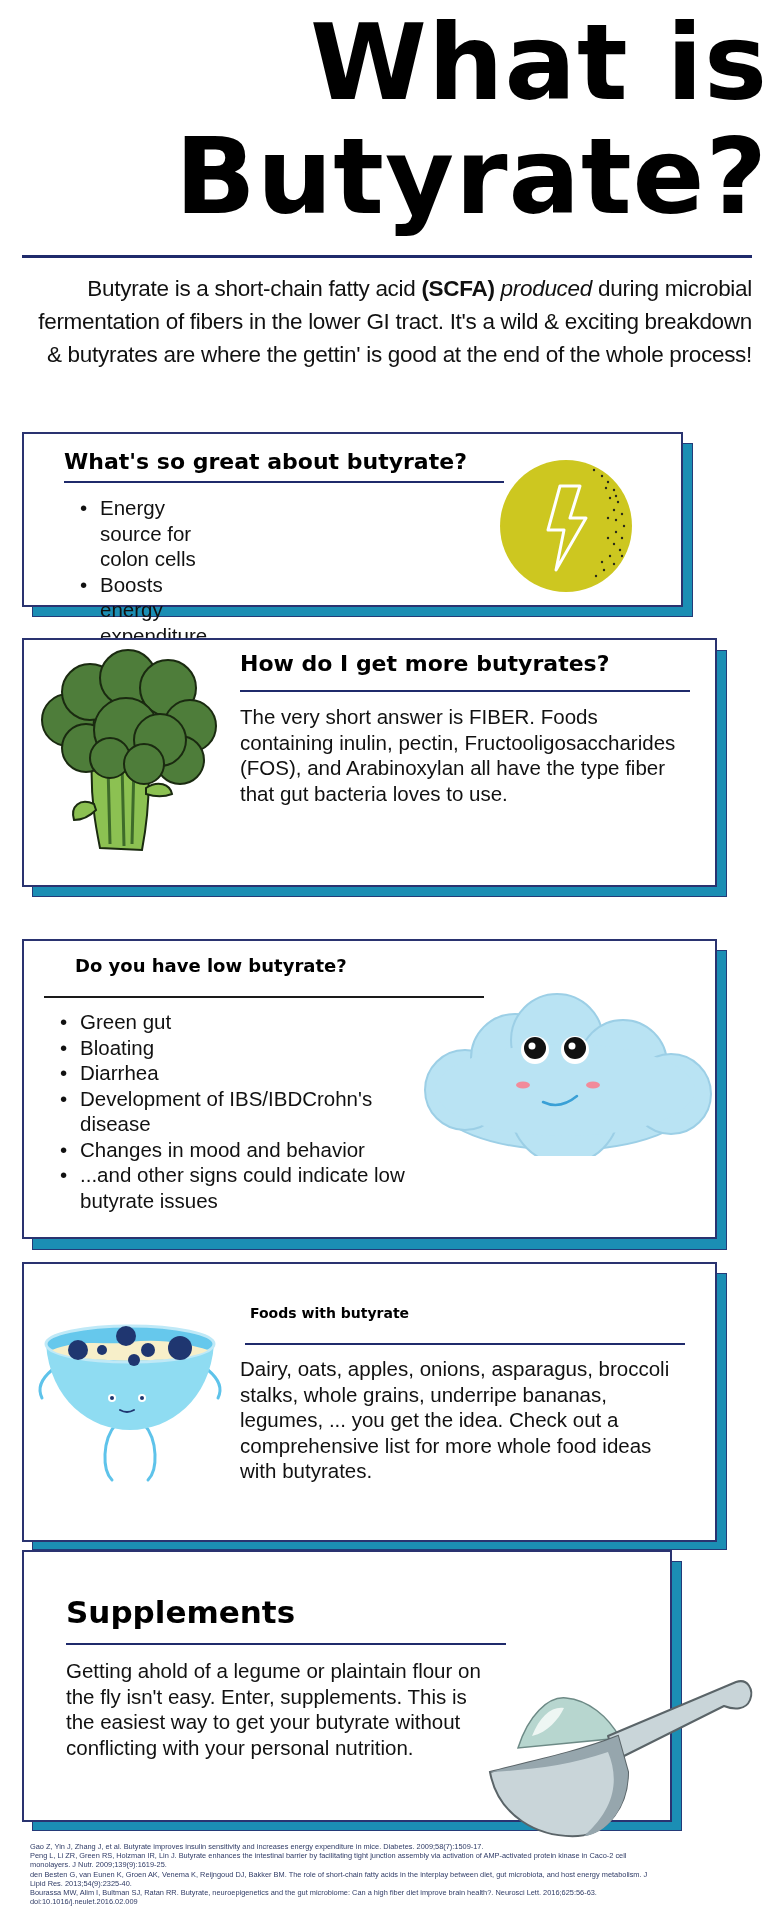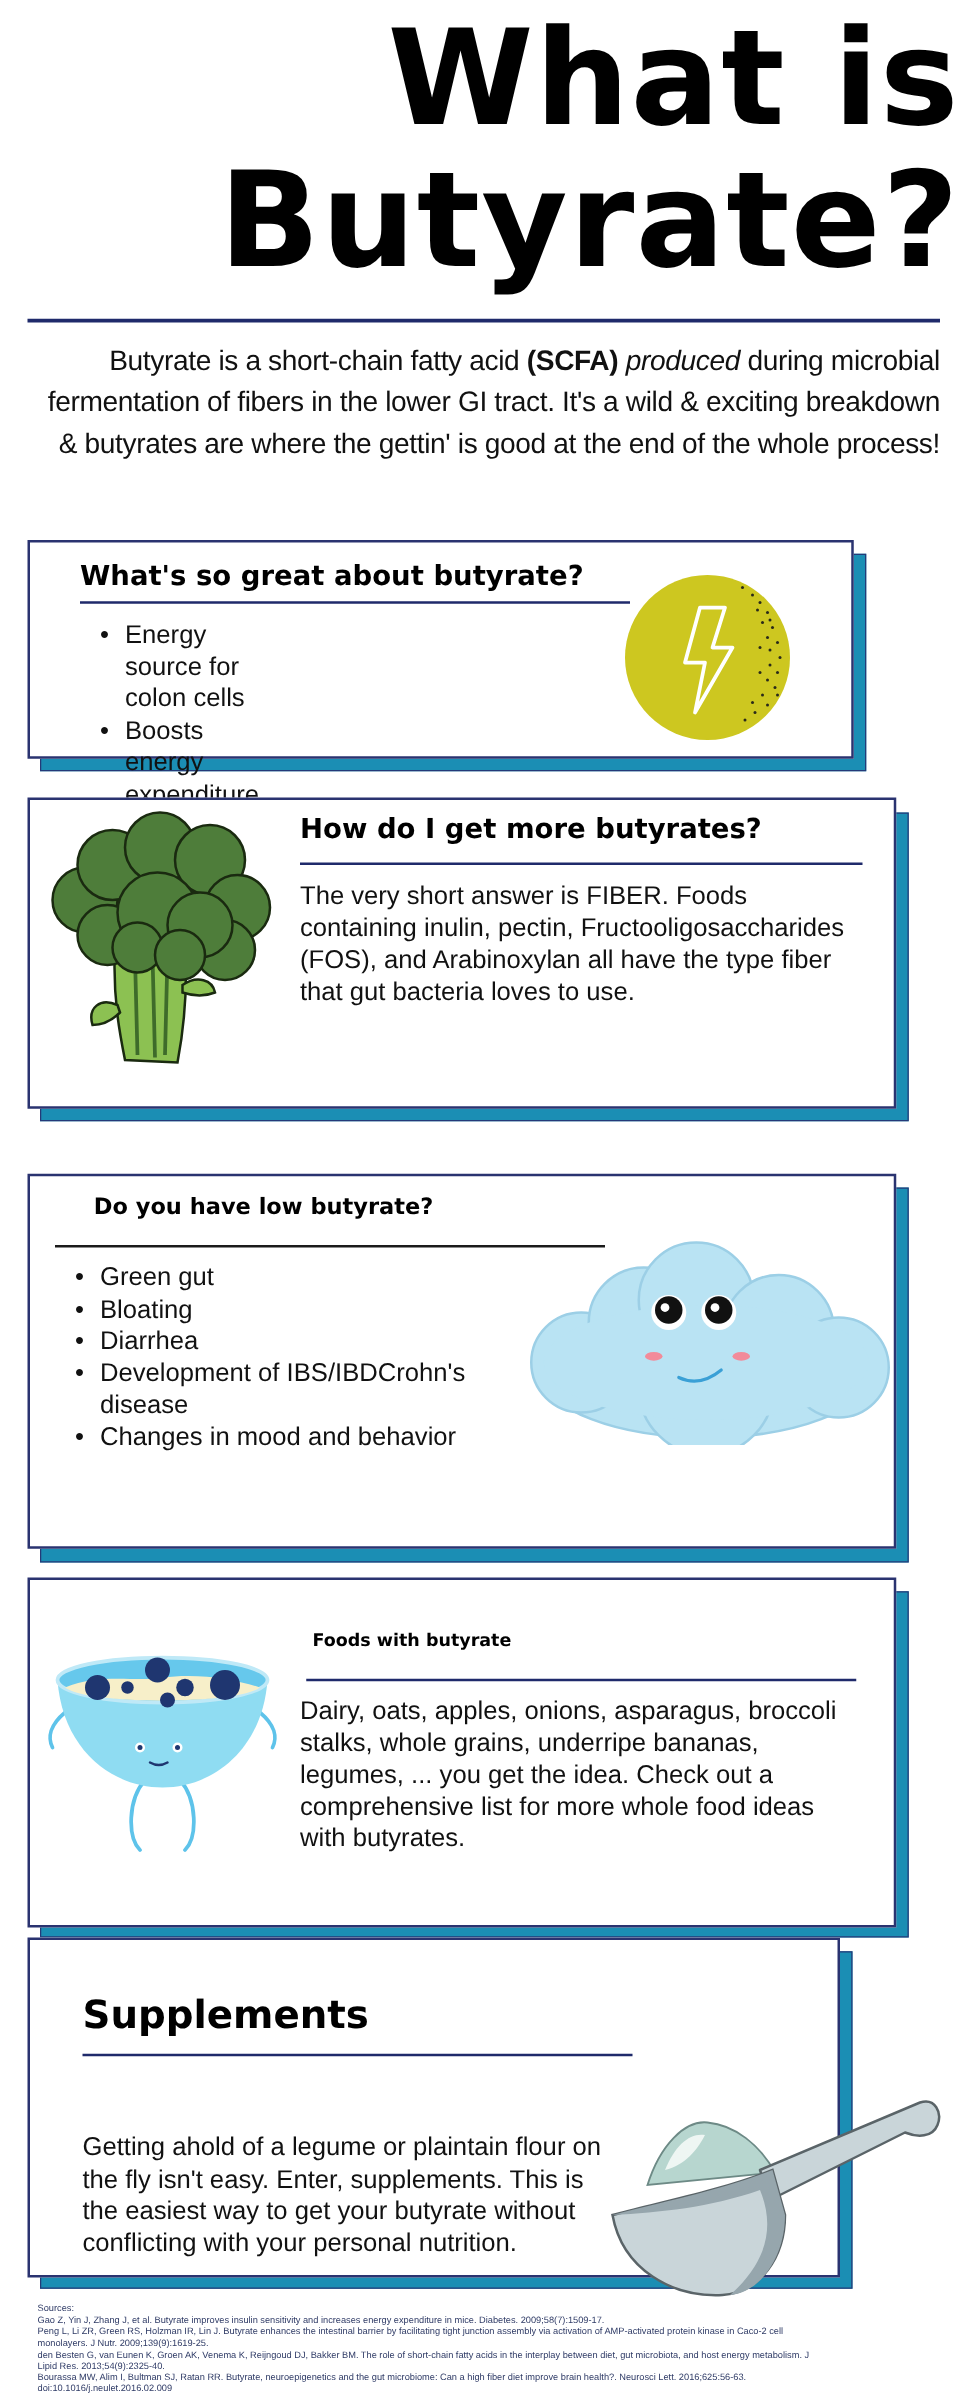--- a/index.html
+++ b/index.html
@@ -122,20 +122,21 @@
   <div class="shadow" style="left:32px;top:950px;width:695px;height:300px;"></div>
   <div class="panel" style="left:22px;top:939px;width:695px;height:300px;"></div>
   <h2 class="heading" style="left:75px;top:955px;font-size:18px;">Do you have low butyrate?</h2>
   <div class="rule dark" style="left:44px;top:996px;width:440px;"></div>
   <ul class="bullets" style="left:56px;top:1009px;width:400px;">
     <li>Green gut</li>
     <li>Bloating</li>
     <li>Diarrhea</li>
     <li style="width:350px;">Development of IBS/IBDCrohn's disease</li>
     <li>Changes in mood and behavior</li>
+    <li style="width:380px;">...and other signs could indicate low butyrate issues</li>
   </ul>
   <svg style="position:absolute;left:405px;top:990px;" width="316" height="166" viewBox="0 0 316 166">
     <g fill="#b9e3f3" stroke="#9ccfe6" stroke-width="2">
       <ellipse cx="160" cy="110" rx="130" ry="50"></ellipse>
       <circle cx="60" cy="100" r="40"></circle>
       <circle cx="110" cy="68" r="44"></circle>
       <circle cx="152" cy="50" r="46"></circle>
       <circle cx="218" cy="74" r="44"></circle>
       <circle cx="266" cy="104" r="40"></circle>
       <circle cx="160" cy="120" r="54"></circle>
@@ -180,32 +181,31 @@
   <h2 class="heading" style="left:250px;top:1305px;font-size:14px;">Foods with butyrate</h2>
   <div class="rule" style="left:245px;top:1343px;width:440px;"></div>
   <p class="body-text" style="left:240px;top:1356px;width:430px;">Dairy, oats, apples, onions, asparagus, broccoli stalks, whole grains, underripe bananas, legumes, ... you get the idea. Check out a comprehensive list for more whole food ideas with butyrates.</p>
 </section>
 
 <section class="card">
   <div class="shadow" style="left:32px;top:1561px;width:650px;height:270px;"></div>
   <div class="panel" style="left:22px;top:1550px;width:650px;height:272px;"></div>
   <h2 class="heading" style="left:66px;top:1594px;font-size:31px;">Supplements</h2>
   <div class="rule" style="left:66px;top:1643px;width:440px;"></div>
-  <p class="body-text" style="left:66px;top:1658px;width:430px;margin-top:47px;">Getting ahold of a legume or plaintain flour on the fly isn't easy. Enter, supplements. This is the easiest way to get your butyrate without conflicting with your personal nutrition.</p>
+  <p class="body-text" style="left:66px;top:1658px;width:430px;">Getting ahold of a legume or plaintain flour on the fly isn't easy. Enter, supplements. This is the easiest way to get your butyrate without conflicting with your personal nutrition.</p>
   <svg style="position:absolute;left:488px;top:1676px;" width="270" height="164" viewBox="0 0 270 164">
     <path d="M30 72 C40 40 60 20 78 22 C100 24 120 40 132 62 Z" fill="#b7d6cf" stroke="#6d8a86" stroke-width="1.5"></path>
     <path d="M44 60 C52 40 64 30 76 32 C70 44 60 56 44 60 Z" fill="#eef6f3"></path>
     <path d="M120 60 L248 6 C260 2 266 14 262 24 C258 34 246 34 236 30 L128 84 Z" fill="#c9d5d9" stroke="#5a6468" stroke-width="2" stroke-linejoin="round"></path>
     <path d="M2 96 C10 140 50 162 90 160 C120 158 140 130 140 96 L130 60 C90 76 40 86 2 96 Z" fill="#c9d5d9" stroke="#5a6468" stroke-width="2"></path>
     <path d="M2 96 C40 86 90 76 130 60 L140 96 C140 130 120 158 96 160 C130 130 130 100 120 76 C80 90 40 94 2 96 Z" fill="#96a6ad"></path>
   </svg>
 </section>
 
 <div class="sources">
-  <div>Sources:</div>
   <div>Gao Z, Yin J, Zhang J, et al. Butyrate improves insulin sensitivity and increases energy expenditure in mice. Diabetes. 2009;58(7):1509-17.</div>
   <div>Peng L, Li ZR, Green RS, Holzman IR, Lin J. Butyrate enhances the intestinal barrier by facilitating tight junction assembly via activation of AMP-activated protein kinase in Caco-2 cell</div>
   <div>monolayers. J Nutr. 2009;139(9):1619-25.</div>
   <div>den Besten G, van Eunen K, Groen AK, Venema K, Reijngoud DJ, Bakker BM. The role of short-chain fatty acids in the interplay between diet, gut microbiota, and host energy metabolism. J</div>
   <div>Lipid Res. 2013;54(9):2325-40.</div>
   <div>Bourassa MW, Alim I, Bultman SJ, Ratan RR. Butyrate, neuroepigenetics and the gut microbiome: Can a high fiber diet improve brain health?. Neurosci Lett. 2016;625:56-63.</div>
   <div>doi:10.1016/j.neulet.2016.02.009</div>
 </div>
 
 </body></html>

